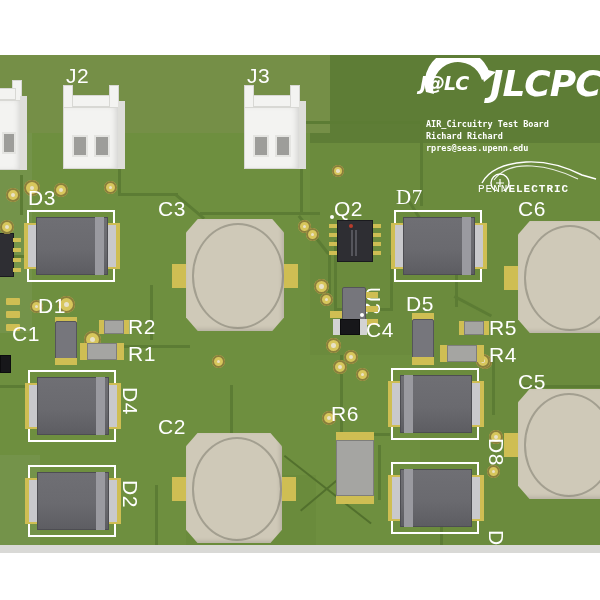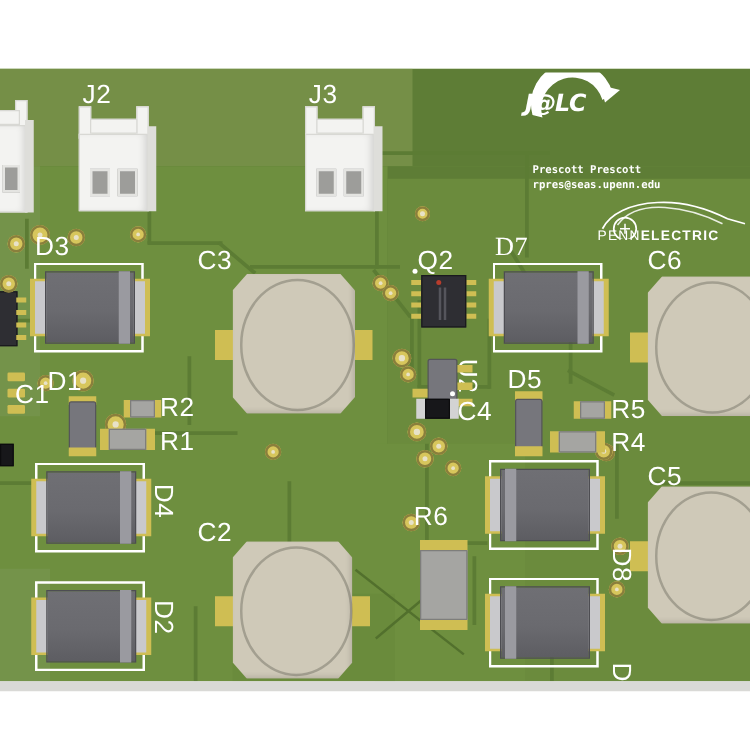--- a/index.html
+++ b/index.html
@@ -25,21 +25,21 @@
           font-size:8.5px;line-height:12px;white-space:nowrap;font-weight:700;}
 
   
   .jlc-wrap{position:absolute;}
   .jlc-big{position:absolute;color:#ffffff;font-family:"DejaVu Sans",sans-serif;
            font-weight:700;font-style:italic;font-size:36px;letter-spacing:-1px;line-height:1;}
   .jlc-small{position:absolute;color:#ffffff;font-family:"DejaVu Sans",sans-serif;
            font-weight:700;font-style:italic;font-size:19px;letter-spacing:-1px;line-height:1;}
 
   
-  .pe-text{position:absolute;color:#ffffff;font-family:Liberation Sans, sans-serif;
+  .pe-text{position:absolute;color:#ffffff;font-family:Liberation Mono, monospace;
            font-size:11px;letter-spacing:1px;white-space:nowrap;}
   .pe-text b{font-weight:700;}
   .pe-text span.thin{font-weight:300;}
 
   
   .pad{position:absolute;background:#cfbe53;border-radius:1px;}
   .via{position:absolute;border-radius:50%;background:#d7c65c;box-shadow:inset 0 0 0 2px #8a7f3c;}
   .via i{position:absolute;inset:35%;border-radius:50%;background:#e8e2c8;}
 
   .outline{position:absolute;box-shadow:inset 0 0 0 2px #ffffff;}
@@ -144,23 +144,25 @@
     <div class="trace" style="left:520px;top:330px;width:80px;height:3px;"></div>
     <div class="trace" style="left:155px;top:430px;width:3px;height:60px;"></div>
     <div class="trace" style="left:440px;top:420px;width:3px;height:70px;"></div>
 
     <div class="jlc-wrap" style="left:418px;top:3px;width:182px;height:50px;">
       <svg width="182" height="50" viewBox="0 0 182 50">
         <path d="M8 34 A30 30 0 0 1 72 16 L64 22 A22 22 0 0 0 16 36 Z" fill="#ffffff"></path>
         <path d="M62 10 L78 14 L66 24 Z" fill="#ffffff"></path>
       </svg>
       <div class="jlc-small" style="left:2px;top:16px;">J@LC</div>
-    </div>
-
-    <div class="legend" style="left:426px;top:75px;">Prescott Prescott</div>
+      <div class="jlc-big" style="left:72px;top:8px;">JLCPC</div>
+    </div>
+
+    <div class="legend" style="left:426px;top:63px;">AIR_Circuitry Test Board</div>
+    <div class="legend" style="left:426px;top:75px;">Richard Richard</div>
     <div class="legend" style="left:426px;top:87px;">rpres@seas.upenn.edu</div>
 
     <svg style="position:absolute;left:478px;top:98px;" width="122" height="38" viewBox="0 0 122 38">
       <path d="M4 30 C10 18 26 10 48 9 C66 8 86 13 104 22 L118 26" fill="none" stroke="#ffffff" stroke-width="1.4"></path>
       <path d="M16 27 C24 16 38 12 54 13 C70 14 86 19 100 26" fill="none" stroke="#ffffff" stroke-width="1.2" opacity=".85"></path>
       <circle cx="22" cy="30" r="9" fill="none" stroke="#ffffff" stroke-width="1.4"></circle>
       <path d="M18 30 h8 M22 26 v8" stroke="#ffffff" stroke-width="1.2"></path>
     </svg>
     <div class="pe-text" style="left:478px;top:128px;">
       <span class="thin">PENN</span><b>ELECTRIC</b>
@@ -301,21 +303,21 @@
       <div class="cath" style="right:4px;"></div>
     </div>
 
     <div class="silk ref" style="left:38px;top:240px;">D1</div>
     <div class="capterm" style="left:55px;top:262px;width:22px;height:7px;background:#cfbe53;"></div>
     <div class="sot" style="left:55px;top:266px;width:22px;height:40px;">
       <div class="body"></div>
     </div>
     <div class="capterm" style="left:55px;top:303px;width:22px;height:7px;background:#cfbe53;"></div>
 
-    <div class="silk ref" style="left:12px;top:250px;">C1</div>
+    <div class="silk ref" style="left:12px;top:268px;">C1</div>
 
     <div class="silk ref" style="left:128px;top:261px;">R2</div>
     <div class="res" style="left:99px;top:265px;width:30px;height:14px;">
       <div class="rterm" style="left:0;top:0;width:6px;height:14px;"></div>
       <div class="rterm" style="right:0;top:0;width:6px;height:14px;"></div>
       <div class="rbody" style="left:5px;right:5px;"></div>
     </div>
 
     <div class="silk ref" style="left:128px;top:288px;">R1</div>
     <div class="res" style="left:80px;top:288px;width:44px;height:17px;">

